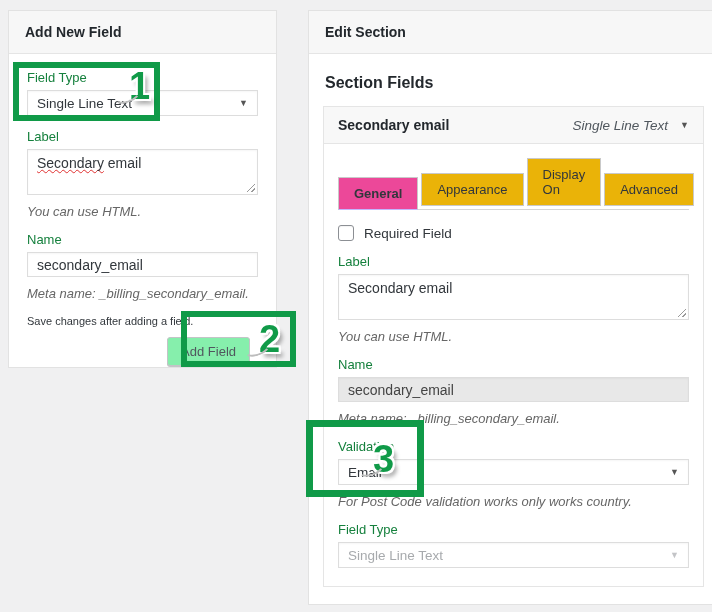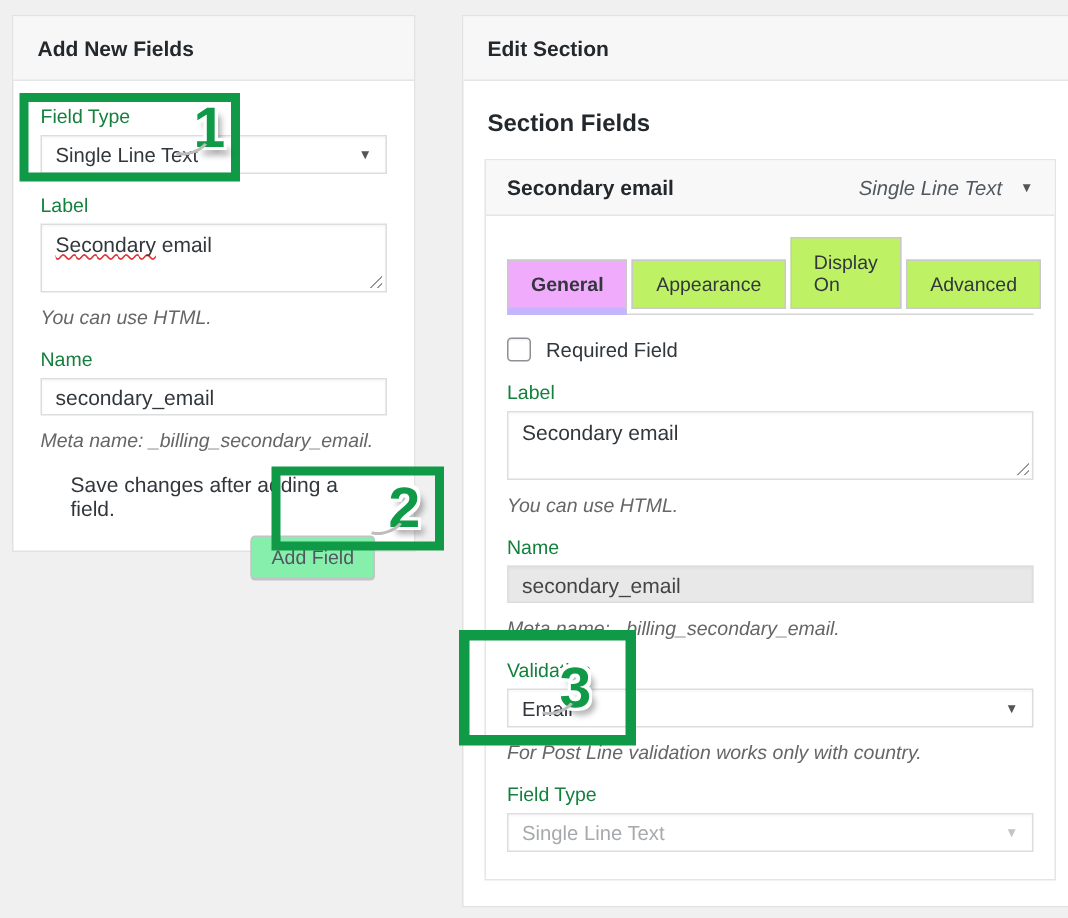--- a/index.html
+++ b/index.html
@@ -56,21 +56,21 @@
     clip-path: polygon(100% 0, 100% 100%, 0 100%);
   }
   .text-input {
     height:25px; border:1px solid #ddd; background:#fff;
     display:flex; align-items:center; padding:11px 9px; font-size:14px; color:#32373c;
     box-shadow:inset 0 1px 2px rgba(0,0,0,.04);
   }
   .text-input.readonly { background:#e8e8e8; color:#444; }
 
   .note { font-style:italic; color:#666; font-size:13px; margin-top:9px; }
-  .plain-note { font-size:14px; color:#32373c; margin-top:14px;margin-left:20px; }
+  .plain-note { font-size:11px; color:#32373c; margin-top:14px; }
 
   .btn-row { text-align:right; margin:10px 8px 0 0; }
   .button {
     display:inline-block; font-family:inherit; font-size:13px; color:#50575e;
     background:#86efac; border:1px solid #c3c4c7; border-radius:3px;
     padding:6px 13px; cursor:pointer; box-shadow:0 1px 0 #c3c4c7;
   }
 
   .section-heading { font-size:16px; font-weight:bold; color:#23282d; padding:6px 4px 14px; }
 
@@ -79,27 +79,27 @@
     display:flex; align-items:center; justify-content:space-between;
     background:#f8f8f8; border-bottom:1px solid #e5e5e5; padding:10px 14px;
   }
   .fb-title { font-size:14px; font-weight:bold; color:#23282d; }
   .fb-type { display:flex; align-items:center; gap:12px; }
   .fb-type em { font-size:13.5px; color:#50575e; }
   .field-box-body { padding:14px; }
 
   .tabs { display:flex; align-items:flex-end; border-bottom:1px solid #d5d5d5; padding-top:3px; }
   .tab {
-    border:1px solid #c9c9c9; background:#bef264; color:#32373c;
+    border:1px solid #c9c9c9; background:#eab308; color:#32373c;
     font-size:13px; padding:8px 15px; margin-right:3px; position:relative;
     top:-3px; cursor:pointer;
   }
   .tab.active {
-    background:#f0abfc; font-weight:bold; top:0;
-    border-bottom:5px solid #c4b5fd; margin-bottom:-1px; z-index:2;
+    background:#ec4899; font-weight:bold; top:0;
+    border-bottom:1px solid #c4b5fd; margin-bottom:-1px; z-index:2;
   }
   .tab-content { padding-top:2px; }
 
   .check-row { display:flex; align-items:center; gap:10px; margin-top:13px; }
   .checkbox {
     width:16px; height:16px; border:1px solid #8c8f94; border-radius:3px;
     background:#fff; position:relative; cursor:pointer; flex:0 0 auto;
     box-shadow:inset 0 1px 1px rgba(0,0,0,.05);
   }
   .checkbox.checked { border-color:#7b94ab; }
@@ -128,21 +128,21 @@
     transform:rotate(-18deg);
   }
   .num-1 { left:129px; top:67px; }
   .num-2 { left:259px; top:320px; }
   .num-3 { left:373px; top:440px; }
 </style>
 </head>
 <body>
 
 <section class="panel left-panel">
-  <div class="panel-header">Add New Fields</div>
+  <div class="panel-header">Add New Field</div>
   <div class="left-body">
 
     <div class="form-label">Field Type</div>
     <div class="select">
       <span>Single Line Text</span>
       <span class="arrow"></span>
     </div>
 
     <div class="group">
       <div class="form-label">Label</div>
@@ -210,21 +210,21 @@
           </div>
           <p class="note">Meta name: _billing_secondary_email.</p>
 
           <div class="group">
             <div class="form-label">Validation</div>
             <div class="select">
               <span>Email</span>
               <span class="arrow"></span>
             </div>
           </div>
-          <p class="note">For Post Line validation works only with country.</p>
+          <p class="note">For Post Code validation works only works country.</p>
 
           <div class="group" style="padding-bottom:4px;">
             <div class="form-label">Field Type</div>
             <div class="select disabled">
               <span>Single Line Text</span>
               <span class="arrow"></span>
             </div>
           </div>
 
         </div>

